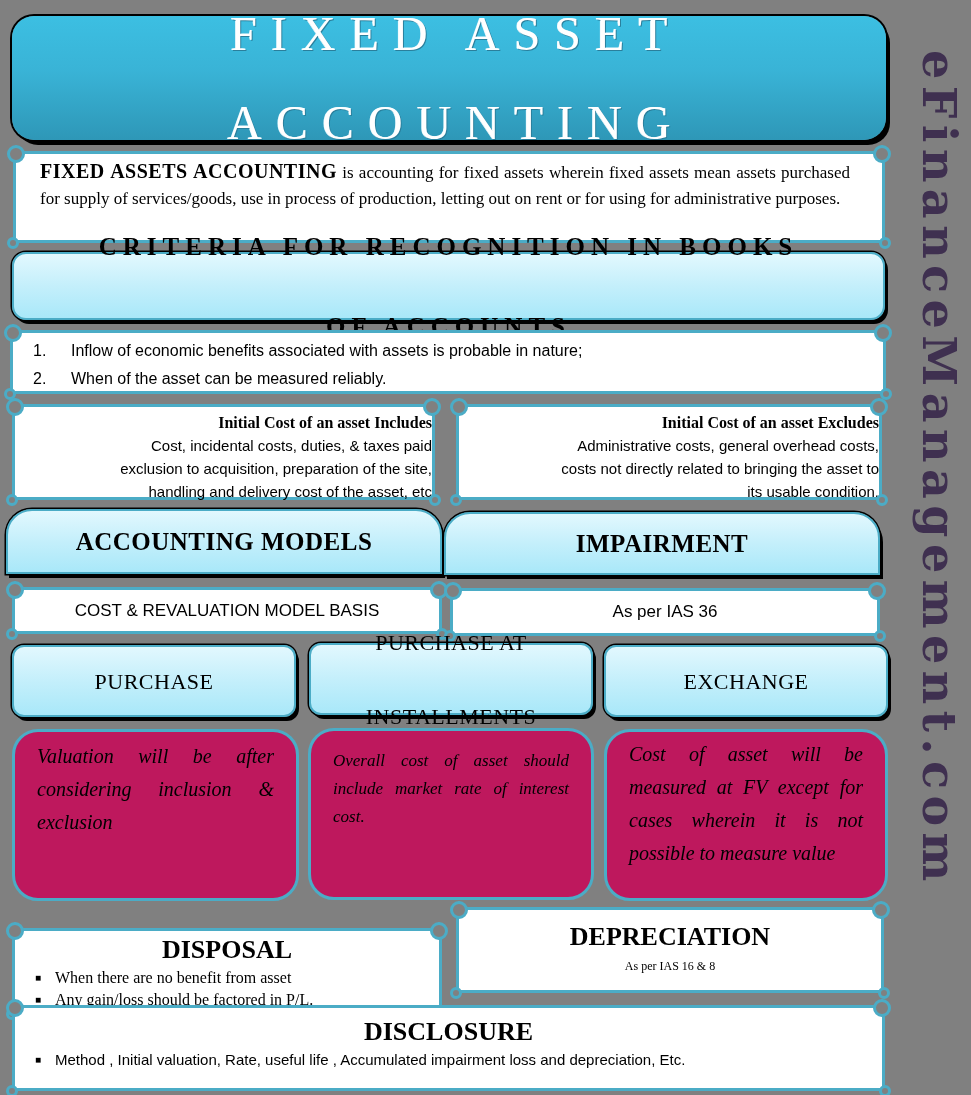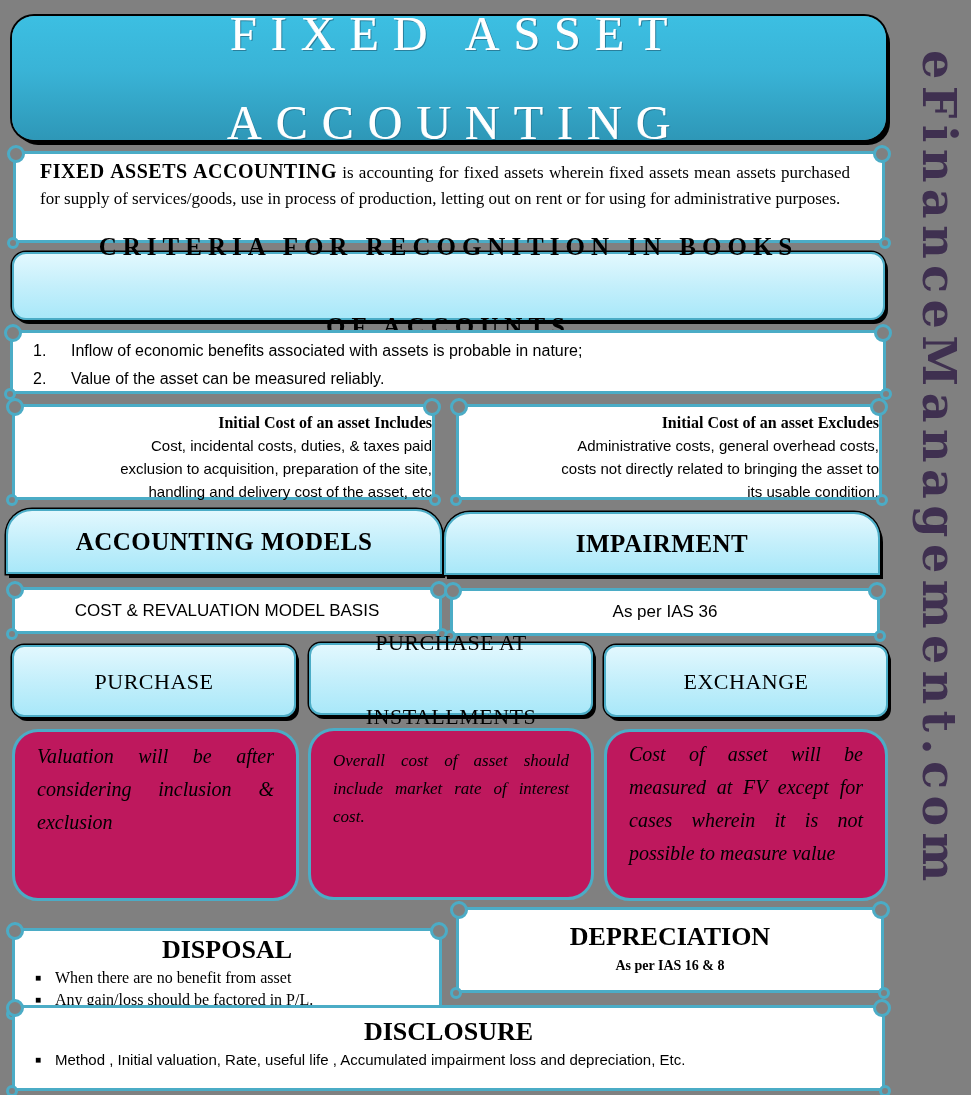--- a/index.html
+++ b/index.html
@@ -124,21 +124,21 @@
 <div class="scallop" style="left:10px; top:330px; width:876px; height:64px; border-radius:4px;">
   <span class="cb"></span>
     <span class="cb2"></span>
   <ul class="numbered">
     <li>
         <span class="num">1.</span>
         <span>Inflow of economic benefits associated with assets is probable in nature;</span>
       </li>
     <li>
         <span class="num">2.</span>
-        <span>Value of the asset can be measured reliably.</span>
+        <span>When of the asset can be measured reliably.</span>
       </li>
   </ul>
 </div>
 
 <div class="scallop cost-box" style="left:12px; top:404px; width:423px; height:96px;">
   <span class="cb"></span>
     <span class="cb2"></span>
   <div class="hd">Initial Cost of an asset Includes</div>
   <div>Cost, incidental costs, duties, &amp; taxes paid</div>
   <div>exclusion to acquisition, preparation of the site,</div>
@@ -208,21 +208,21 @@
         <span class="sq">■</span>
         <span>Any gain/loss should be factored in P/L.</span>
       </li>
   </ul>
 </div>
 
 <div class="scallop" style="left:456px; top:907px; width:428px; height:86px; text-align:center;">
   <span class="cb"></span>
     <span class="cb2"></span>
   <div class="bottom-title" style="line-height:34px; padding-top:10px;">DEPRECIATION</div>
-  <div style="font-size:14px; line-height:24px;font-weight:bold;">As per IAS 16 &amp; 8</div>
+  <div style="font-size:12px; line-height:24px;">As per IAS 16 &amp; 8</div>
 </div>
 
 <div class="scallop" style="left:12px; top:1005px; width:873px; height:86px;">
   <span class="cb"></span>
     <span class="cb2"></span>
   <div class="bottom-title" style="line-height:34px; margin-top:7px;">DISCLOSURE</div>
   <ul class="bullets" style="padding-left:14px; font-family:'Liberation Sans', sans-serif; font-size:15px;">
     <li>
         <span class="sq">■</span>
         <span>Method , Initial valuation, Rate, useful life , Accumulated impairment loss and depreciation, Etc.</span>

